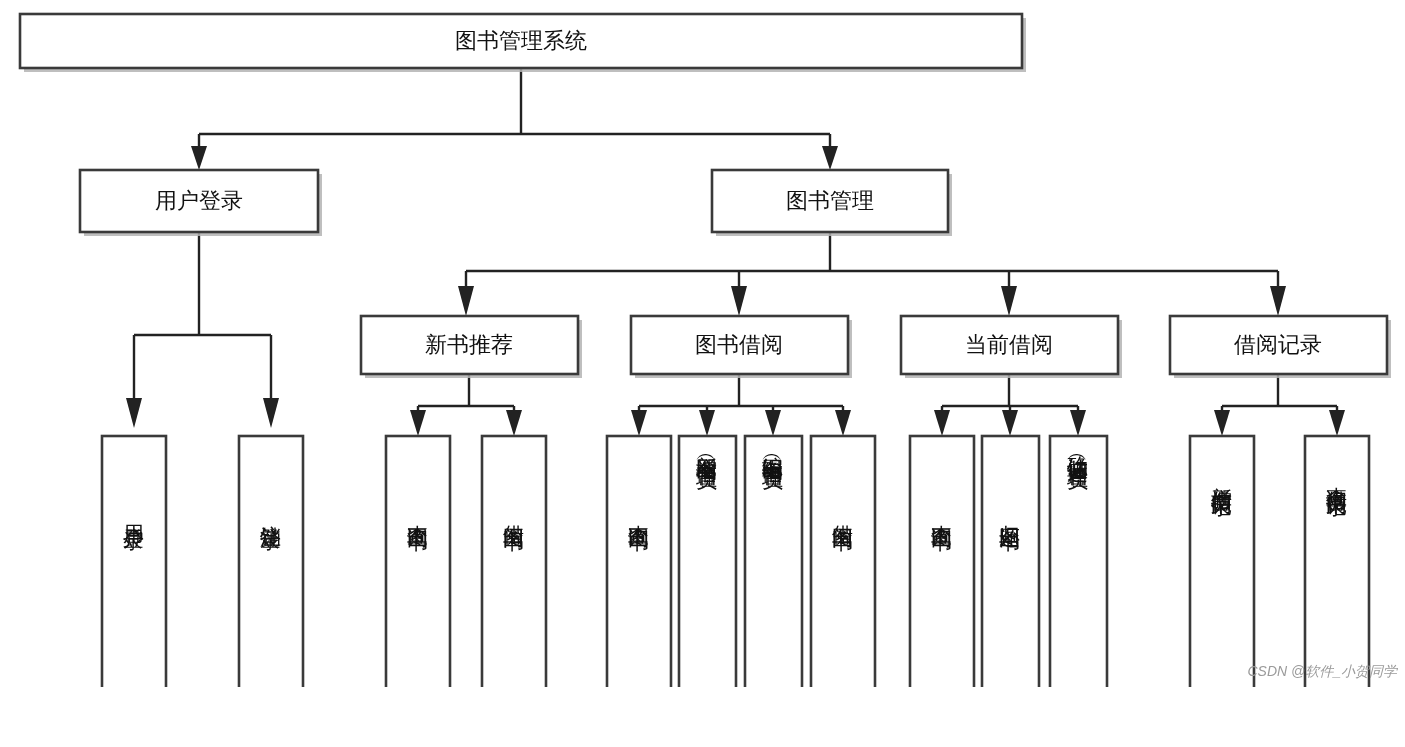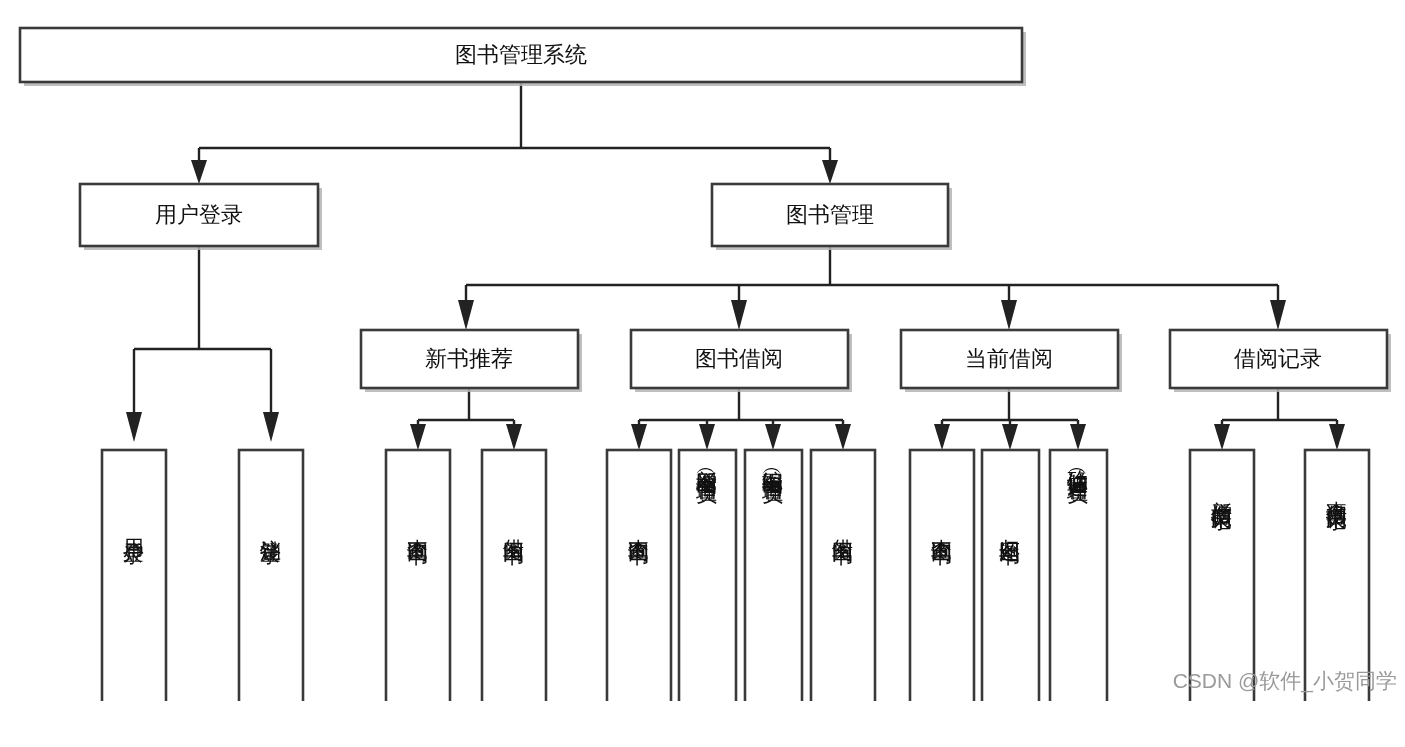--- a/index.html
+++ b/index.html
@@ -10,21 +10,20 @@
   }
   body {
     font-family: "Liberation Sans", "DejaVu Sans", sans-serif;
   }
   #diagram-root {
     position: relative;
     width: 1405px;
     height: 687px;
     background: #ffffff;
     overflow: hidden;
-    margin-top: 14px;
   }
   svg#tree-svg {
     position: absolute;
     left: 0;
     top: 0;
     width: 1405px;
     height: 747px;
     display: block;
   }
   .node-rect {
@@ -60,24 +59,25 @@
     fill: #111111;
     text-anchor: middle;
     writing-mode: vertical-rl;
     letter-spacing: 2px;
   }
   .watermark-text {
     position: absolute;
     right: 8px;
     bottom: 6px;
     font-family: "Liberation Sans", "DejaVu Sans", sans-serif;
-    font-size: 21px;
+    font-size: 14px;
     color: #9a9a9a;
     white-space: nowrap;
     user-select: none;
+    font-style: italic;
   }
 </style>
 </head>
 <body>
 
 <div id="diagram-root">
 
   <svg id="tree-svg" viewBox="0 0 1405 747" xmlns="http://www.w3.org/2000/svg">
 
     <g>

